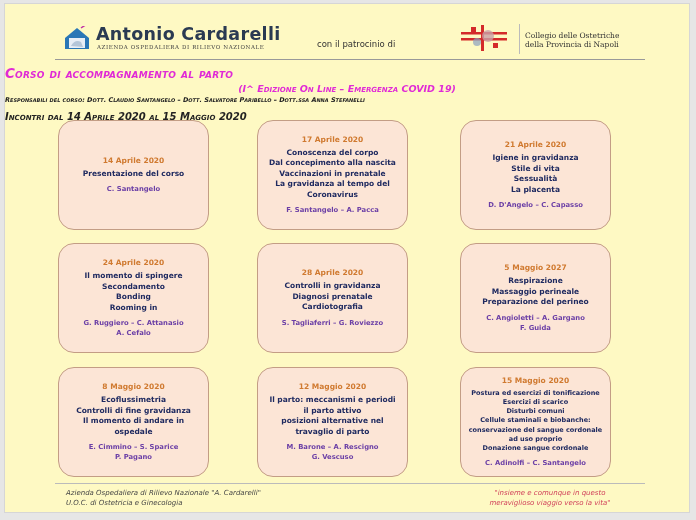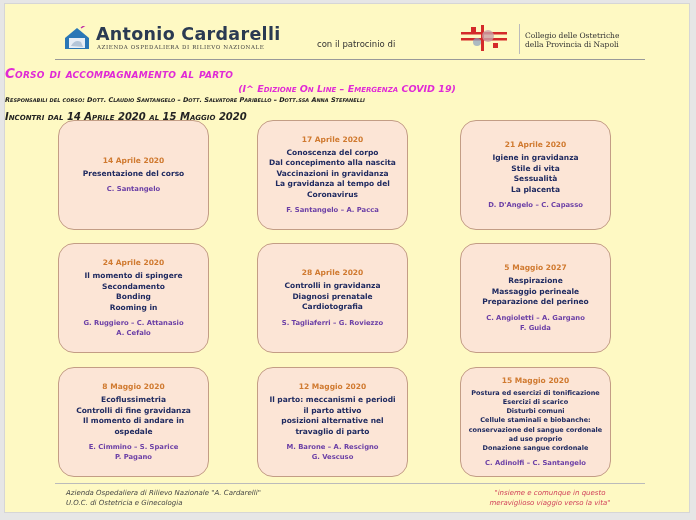--- a/index.html
+++ b/index.html
@@ -132,21 +132,21 @@
       <div class="speakers">
         <span class="speaker-line">C. Santangelo</span>
       </div>
     </div>
 
     <div class="card" style="left:252px; top:116px;">
       <div class="date">17 Aprile 2020</div>
       <div class="topics">
         <span class="topic-line">Conoscenza del corpo</span>
         <span class="topic-line">Dal concepimento alla nascita</span>
-        <span class="topic-line">Vaccinazioni in gravidanza</span>
+        <span class="topic-line">Vaccinazioni in prenatale</span>
         <span class="topic-line">La gravidanza al tempo del Coronavirus</span>
       </div>
       <div class="speakers">
         <span class="speaker-line">F. Santangelo – A. Pacca</span>
       </div>
     </div>
 
     <div class="card" style="left:455px; top:116px;">
       <div class="date">21 Aprile 2020</div>
       <div class="topics">

